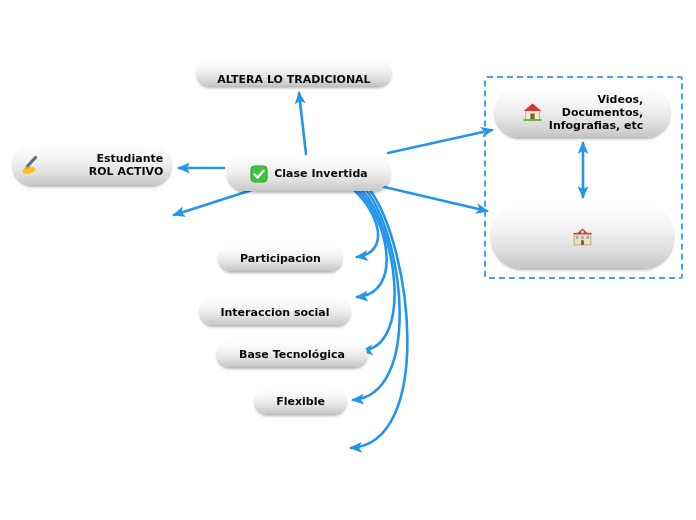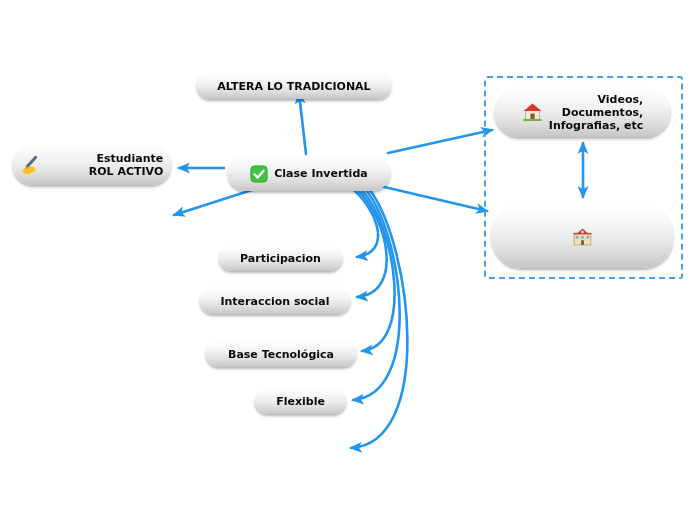--- a/index.html
+++ b/index.html
@@ -21,29 +21,29 @@
     display:flex;align-items:center;justify-content:center;gap:6px;
     background:linear-gradient(180deg,#ffffff 0%,#f1f1f1 42%,#dedede 72%,#c6c6c6 100%);
     border-radius:14px;
     box-shadow:0 2px 3px rgba(0,0,0,0.30);
     color:#0a0a0a;font-weight:700;font-size:11px;line-height:13px;
     box-sizing:border-box;white-space:nowrap;
   }
   .lines{display:flex;flex-direction:column;text-align:right;}
   .icon{display:flex;align-items:center;justify-content:center;}
   .icon svg{display:block;}
-  #node-altera       {left:197px;top:73px; width:194px;height:26px;}
+  #node-altera       {left:197px;top:60px; width:194px;height:26px;align-items:flex-end;}
   #node-clase        {left:228px;top:156px;width:162px;height:35px;border-radius:18px;}
   #node-estudiante   {left:13px; top:145px;width:158px;height:40px;border-radius:20px;gap:48px;}
   #node-docente      {left:20px; top:222px;width:168px;height:41px;border-radius:20px;}
   #node-videos       {left:495px;top:88px; width:175px;height:49px;border-radius:25px;}
   #node-comprension  {left:492px;top:205px;width:181px;height:63px;border-radius:30px;}
   #node-participacion{left:219px;top:246px;width:123px;height:25px;}
-  #node-interaccion  {left:200px;top:288px;width:150px;height:26px;text-align:center;}
-  #node-base         {left:206px;top:341px;width:150px;height:26px;}
+  #node-interaccion  {left:200px;top:299px;width:150px;height:26px;text-align:center;}
+  #node-base         {left:217px;top:341px;width:150px;height:26px;}
   #node-flexible     {left:255px;top:389px;width:91px; height:25px;}
   #node-potencia     {left:148px;top:434px;width:196px;height:27px;}
 </style>
 </head>
 <body>
 
 <div id="canvas">
 
   <svg id="arrow-layer" width="696" height="520" viewBox="0 0 696 520">
     <defs>

